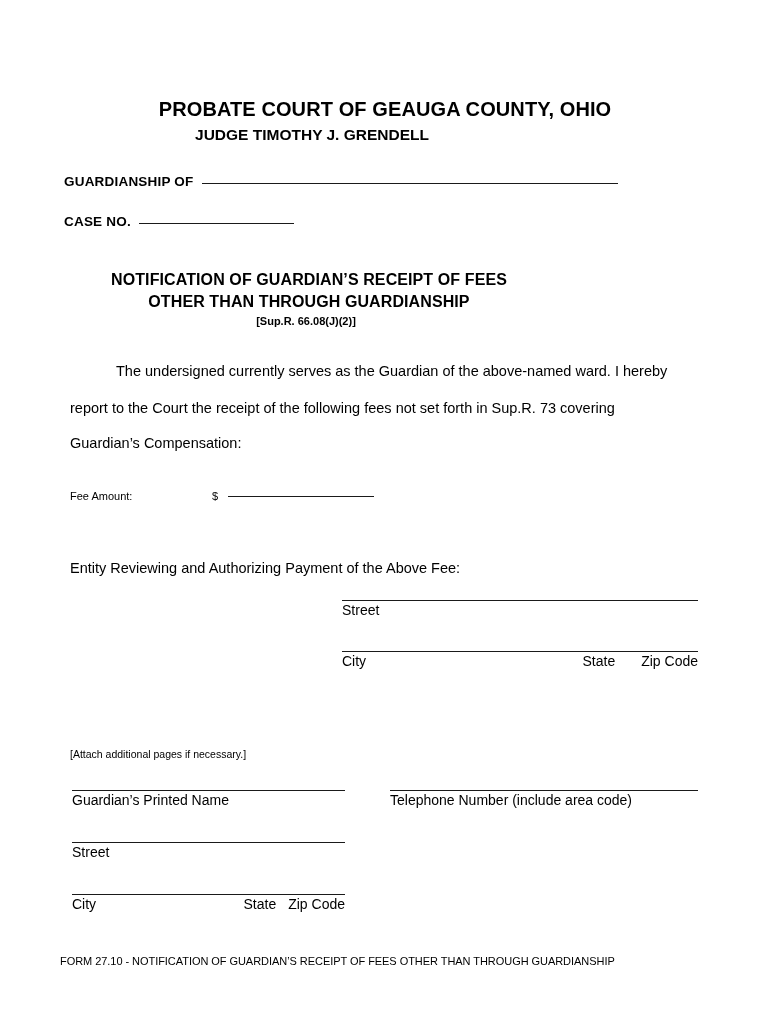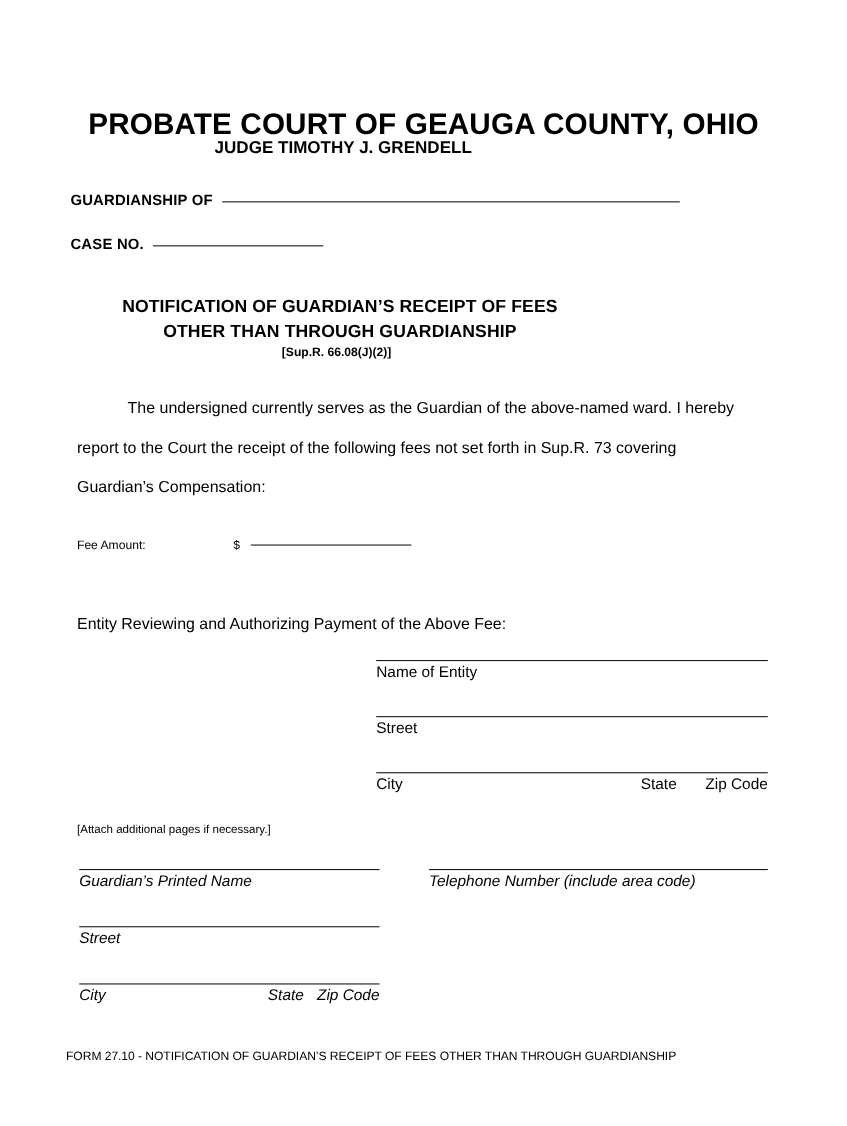--- a/index.html
+++ b/index.html
@@ -21,21 +21,21 @@
     background: #ffffff;
   }
 
   
   .court-title {
     position: absolute;
     left: 0;
     top: 98px;
     width: 770px;
     text-align: center;
-    font-size: 27px;
+    font-size: 20px;
     font-weight: bold;
     letter-spacing: 0.1px;
   }
   .judge-name {
     position: absolute;
     left: 0;
     top: 126px;
     width: 624px;
     text-align: center;
     font-size: 15.5px;
@@ -167,21 +167,20 @@
     left: 70px;
     top: 748px;
     font-size: 10.5px;
     white-space: nowrap;
   }
 
   
   .sig-col {
     position: absolute;
     top: 790px;
-    font-style: italic;
   }
   .sig-col.left  { left: 72px;  width: 273px; }
   .sig-col.right { left: 390px; width: 308px; }
   .sig-field { position: relative; }
   .sig-field .rule {
     border-top: 1.6px solid #1a1a1a;
     width: 100%;
   }
   .sig-field.short .rule { width: 273px; }
   .sig-field .label-row {
@@ -236,26 +235,20 @@
   <div class="body-line l3">Guardian’s Compensation:</div>
 
   <div class="fee-row amount">
     <span class="fee-label">Fee Amount:</span><span class="dollar-sign">$</span><span class="fee-rule"></span>
   </div>
 
 
   <div class="entity-intro">Entity Reviewing and Authorizing Payment of the Above Fee:</div>
 
   <div class="entity-block">
-    <div class="entity-field f1">
-      <div class="rule"></div>
-      <div class="label-row">
-        <span>Name of Entity</span>
-      </div>
-    </div>
     <div class="entity-field f2">
       <div class="rule"></div>
       <div class="label-row">
         <span>Street</span>
       </div>
     </div>
     <div class="entity-field f3">
       <div class="rule"></div>
       <div class="label-row">
         <span>City</span>

